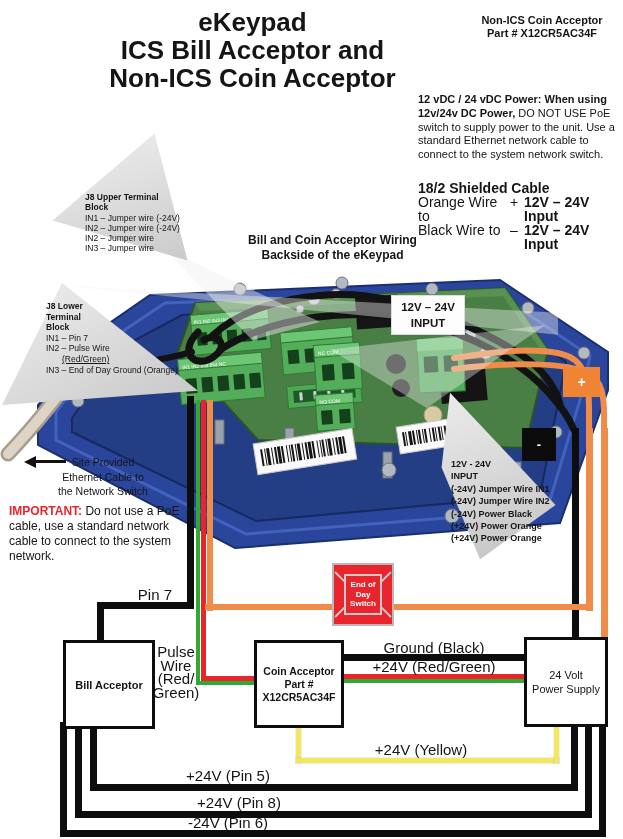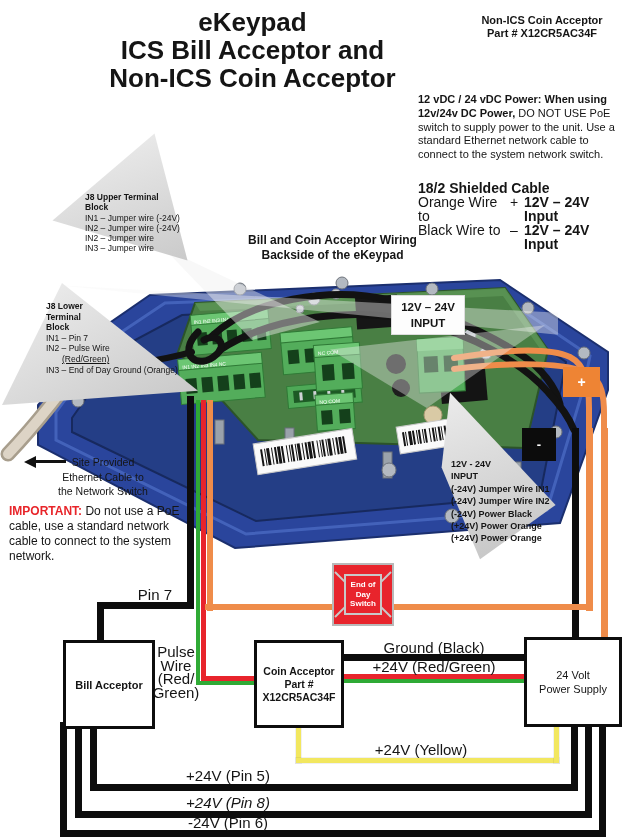--- a/index.html
+++ b/index.html
@@ -284,21 +284,21 @@
 <div class="wire" style="left:599px;top:722px;width:7px;height:115px;background:#0d0d0d;"></div>
 
 <div class="box b ctr" style="left:47px;top:640px;width:92px;height:89px;font-size:11px;margin-left:16px;">
   <div>Bill Acceptor</div>
 </div>
 <div class="box b ctr" style="left:254px;top:640px;width:90px;height:88px;font-size:10.5px;line-height:13px;">
   <div>Coin Acceptor</div>
   <div>Part #</div>
   <div>X12CR5AC34F</div>
 </div>
-<div class="box ctr" style="left:524px;top:637px;width:98px;height:90px;font-size:11px;line-height:14px;">
+<div class="box ctr" style="left:524px;top:637px;width:84px;height:90px;font-size:11px;line-height:14px;">
   <div>24 Volt</div>
   <div>Power Supply</div>
 </div>
 
 <div class="abs" style="left:332px;top:563px;width:62px;height:63px;background:#e8242c;border:2px solid #b9b9b9;box-sizing:border-box;z-index:50;">
   <span class="bv" style="left:1px;top:6px;transform:rotate(45deg);transform-origin:left center;"></span>
   <span class="bv" style="right:1px;top:6px;transform:rotate(-45deg);transform-origin:right center;"></span>
   <span class="bv" style="left:1px;bottom:6px;transform:rotate(-45deg);transform-origin:left center;"></span>
   <span class="bv" style="right:1px;bottom:6px;transform:rotate(45deg);transform-origin:right center;"></span>
   <div class="abs ctr b" style="left:10px;top:9px;right:10px;bottom:9px;border:2px solid #c9c9c9;background:#e8242c;color:#fff;font-size:8px;line-height:9.6px;display:flex;flex-direction:column;justify-content:center;">
@@ -312,14 +312,14 @@
 <div class="lbl ctr" style="left:150px;top:645px;width:52px;line-height:13.5px;">
   <div>Pulse</div>
   <div>Wire</div>
   <div>(Red/</div>
   <div>Green)</div>
 </div>
 <div class="lbl ctr" style="left:343px;top:641px;width:182px;">Ground (Black)</div>
 <div class="lbl ctr" style="left:343px;top:660px;width:182px;">+24V (Red/Green)</div>
 <div class="lbl ctr" style="left:330px;top:743px;width:182px;">+24V (Yellow)</div>
 <div class="lbl ctr" style="left:138px;top:769px;width:180px;">+24V (Pin 5)</div>
-<div class="lbl ctr" style="left:138px;top:796px;width:180px;font-style:italic;">+24V (Pin 8)</div>
+<div class="lbl ctr" style="left:149px;top:796px;width:180px;">+24V (Pin 8)</div>
 <div class="lbl ctr" style="left:138px;top:816px;width:180px;">-24V (Pin 6)</div>
 
 </body></html>

